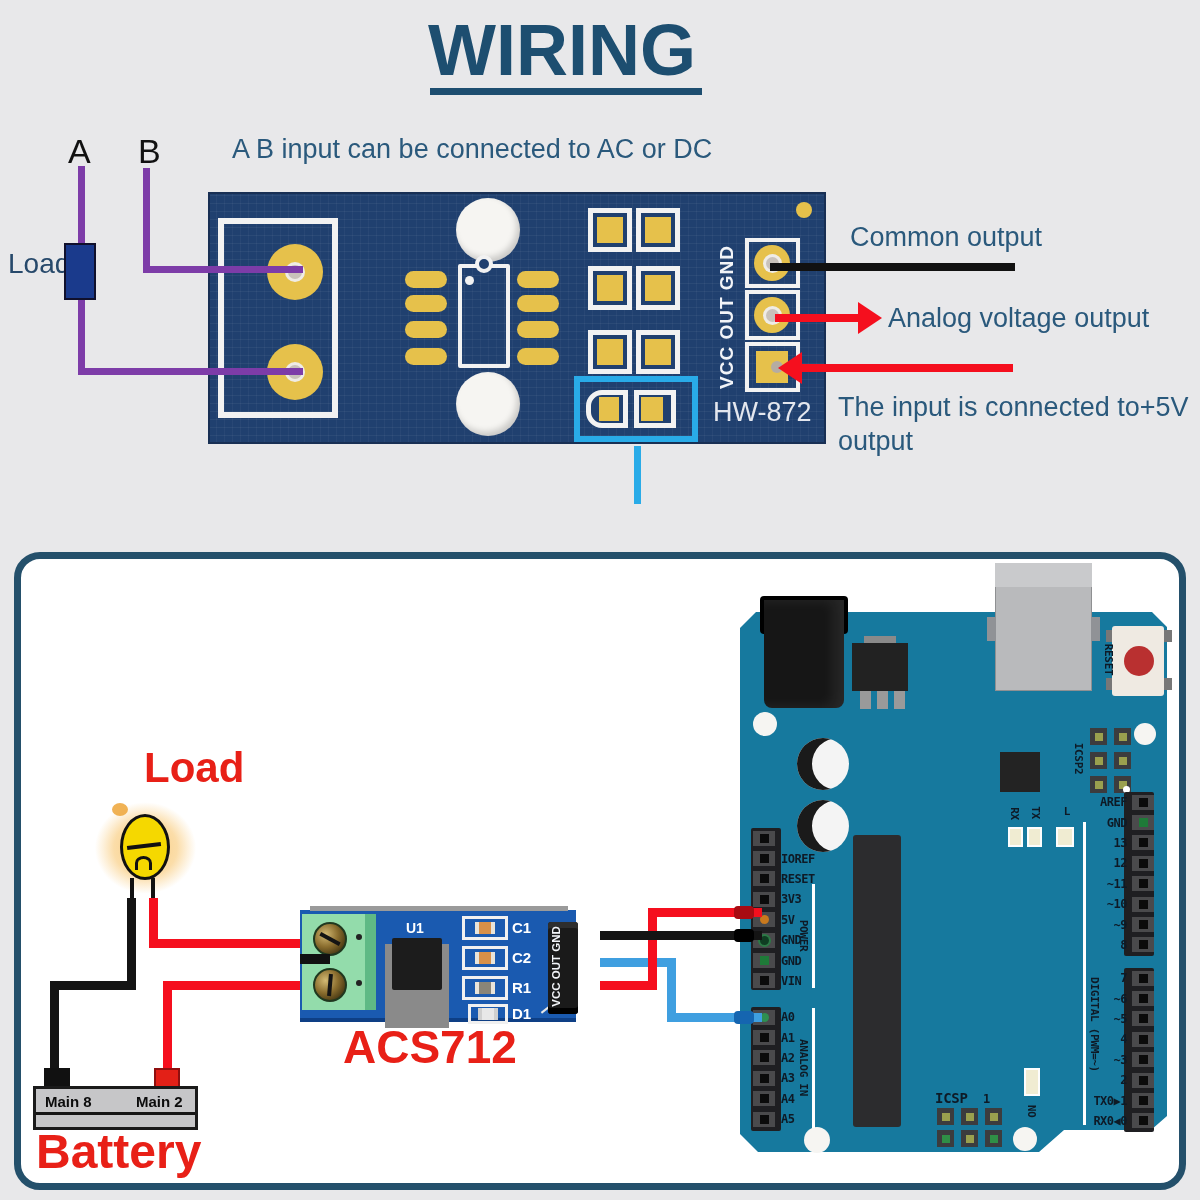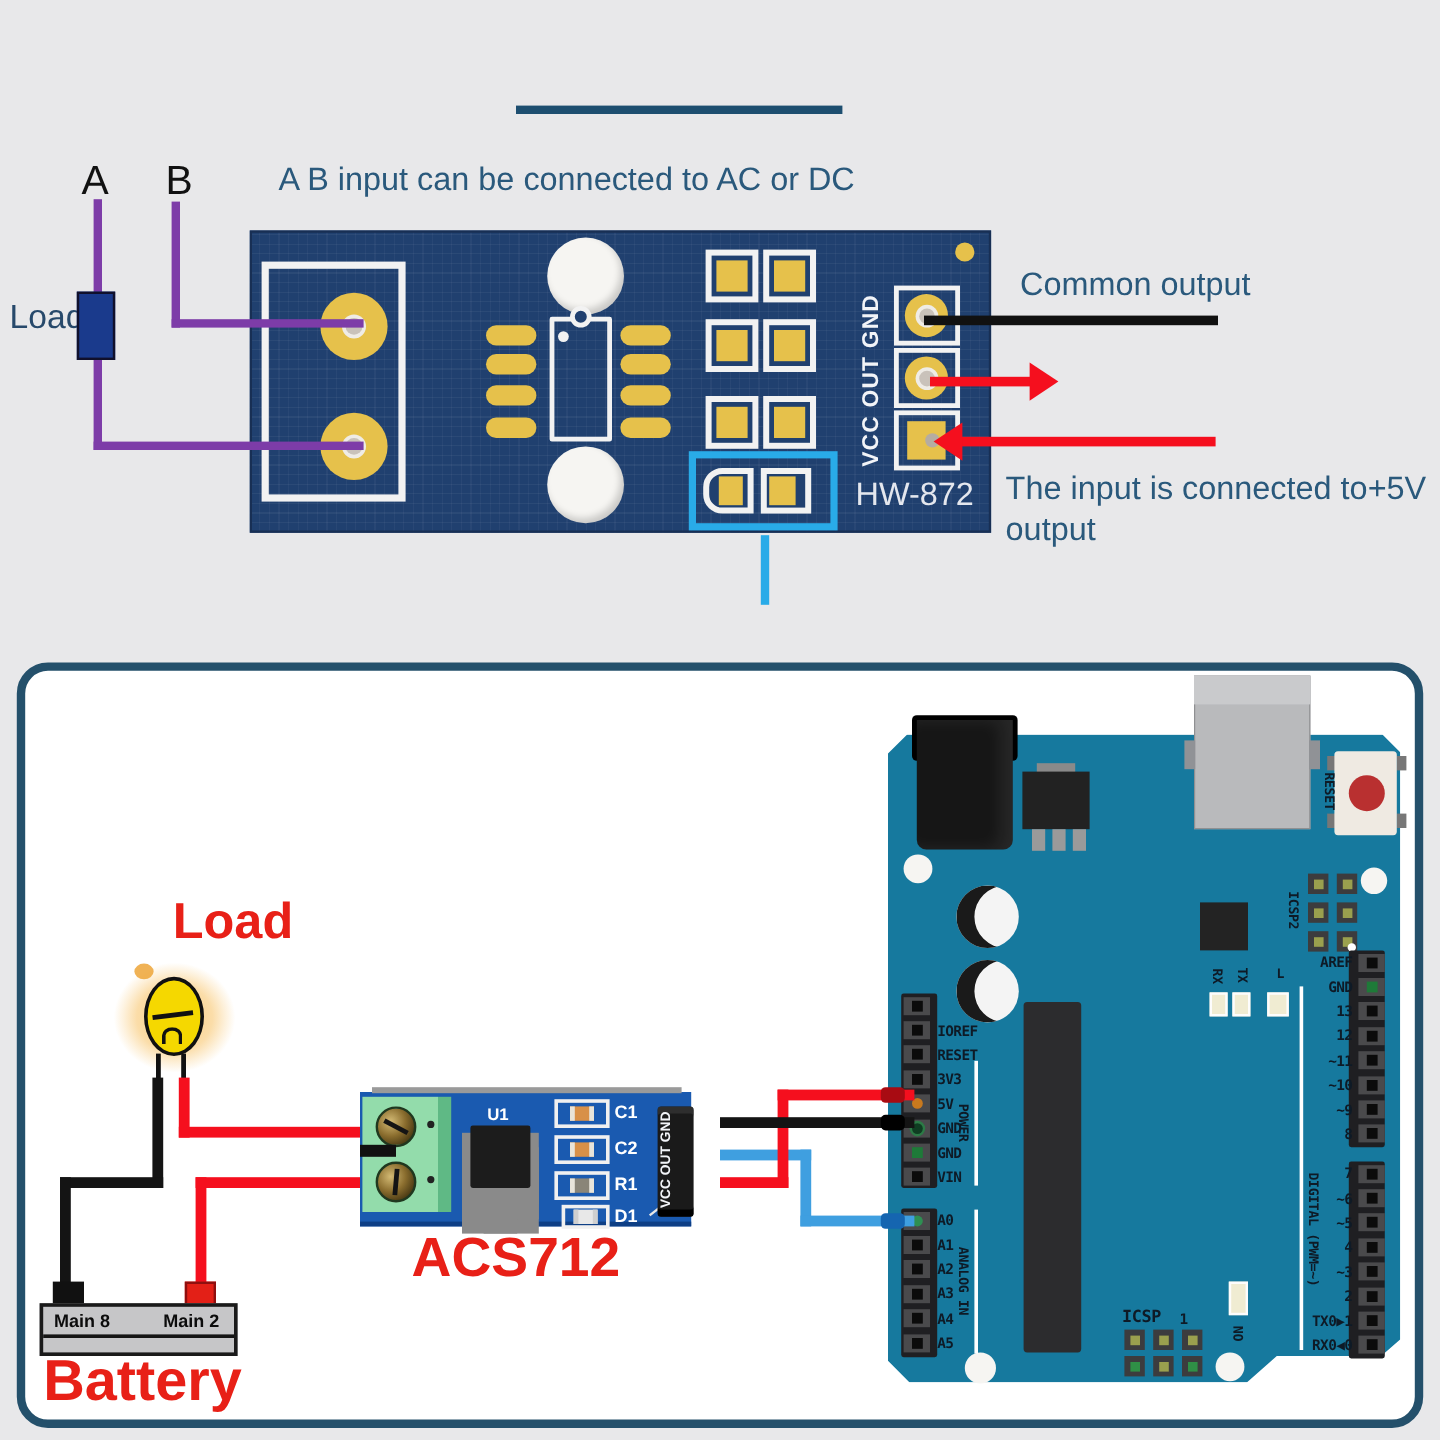--- a/index.html
+++ b/index.html
@@ -40,20 +40,21 @@
   .cframe i{display:block;width:20px;height:12px;background:#d89048;border-left:4px solid #e8e4da;border-right:4px solid #e8e4da}
   .reflbl{position:absolute;font:bold 15px "Liberation Sans",sans-serif;color:#fff}
   .screw{position:absolute;width:34px;height:34px;border-radius:50%;border:2px solid #20381f;background:radial-gradient(circle at 35% 35%,#d3ba74,#8a6d2e 45%,#4a3a14 78%);display:flex;align-items:center;justify-content:center}
   .screw i{display:block;width:22px;height:4px;background:#141414;transform:rotate(28deg)}
 </style>
 </head>
 <body>
 
 <div class="abs" style="left:0;top:0;width:1200px;height:552px">
 
+  <div class="abs" style="left:428px;top:14px;font-size:72px;font-weight:bold;color:#1d4e70;line-height:1">WIRING</div>
   <div class="abs" style="left:430px;top:88px;width:272px;height:7px;background:#1d4e70"></div>
 
   <div class="callout" style="left:232px;top:134px">A B input can be connected to AC or DC</div>
 
   <div class="abs" style="left:68px;top:132px;font-size:34px;color:#111">A</div>
   <div class="abs" style="left:138px;top:132px;font-size:34px;color:#111">B</div>
   <div class="abs" style="left:8px;top:248px;font-size:28px;color:#27496b">Load</div>
 
   <div class="wire" style="left:78px;top:166px;width:7px;height:80px;background:#7d3ca8"></div>
   <div class="abs" style="left:64px;top:243px;width:32px;height:57px;background:#1a3a8c;border:2px solid #10102c"></div>
@@ -134,20 +135,21 @@
 
   <div class="wire" style="left:78px;top:368px;width:225px;height:7px;background:#7d3ca8"></div>
   <div class="wire" style="left:143px;top:168px;width:7px;height:105px;background:#7d3ca8"></div>
   <div class="wire" style="left:143px;top:266px;width:160px;height:7px;background:#7d3ca8"></div>
 
   <div class="wire" style="left:770px;top:263px;width:245px;height:8px;background:#111"></div>
   <div class="callout" style="left:850px;top:222px">Common output</div>
 
   <div class="wire" style="left:775px;top:314px;width:85px;height:8px;background:#f50f1e"></div>
   <div class="abs" style="left:858px;top:302px;width:0;height:0;border-top:16px solid transparent;border-bottom:16px solid transparent;border-left:24px solid #f50f1e"></div>
+  <div class="callout" style="left:888px;top:303px">Analog voltage output</div>
 
   <div class="wire" style="left:798px;top:364px;width:215px;height:8px;background:#f50f1e"></div>
   <div class="abs" style="left:778px;top:352px;width:0;height:0;border-top:16px solid transparent;border-bottom:16px solid transparent;border-right:24px solid #f50f1e"></div>
   <div class="callout" style="left:838px;top:392px">The input is connected to+5V</div>
   <div class="callout" style="left:838px;top:426px">output</div>
 
   <div class="wire" style="left:634px;top:446px;width:7px;height:58px;background:#29abe8"></div>
 </div>
 
 <div class="abs" style="left:14px;top:552px;width:1172px;height:638px;background:#fff;border:7px solid #24506b;border-radius:26px"></div>

